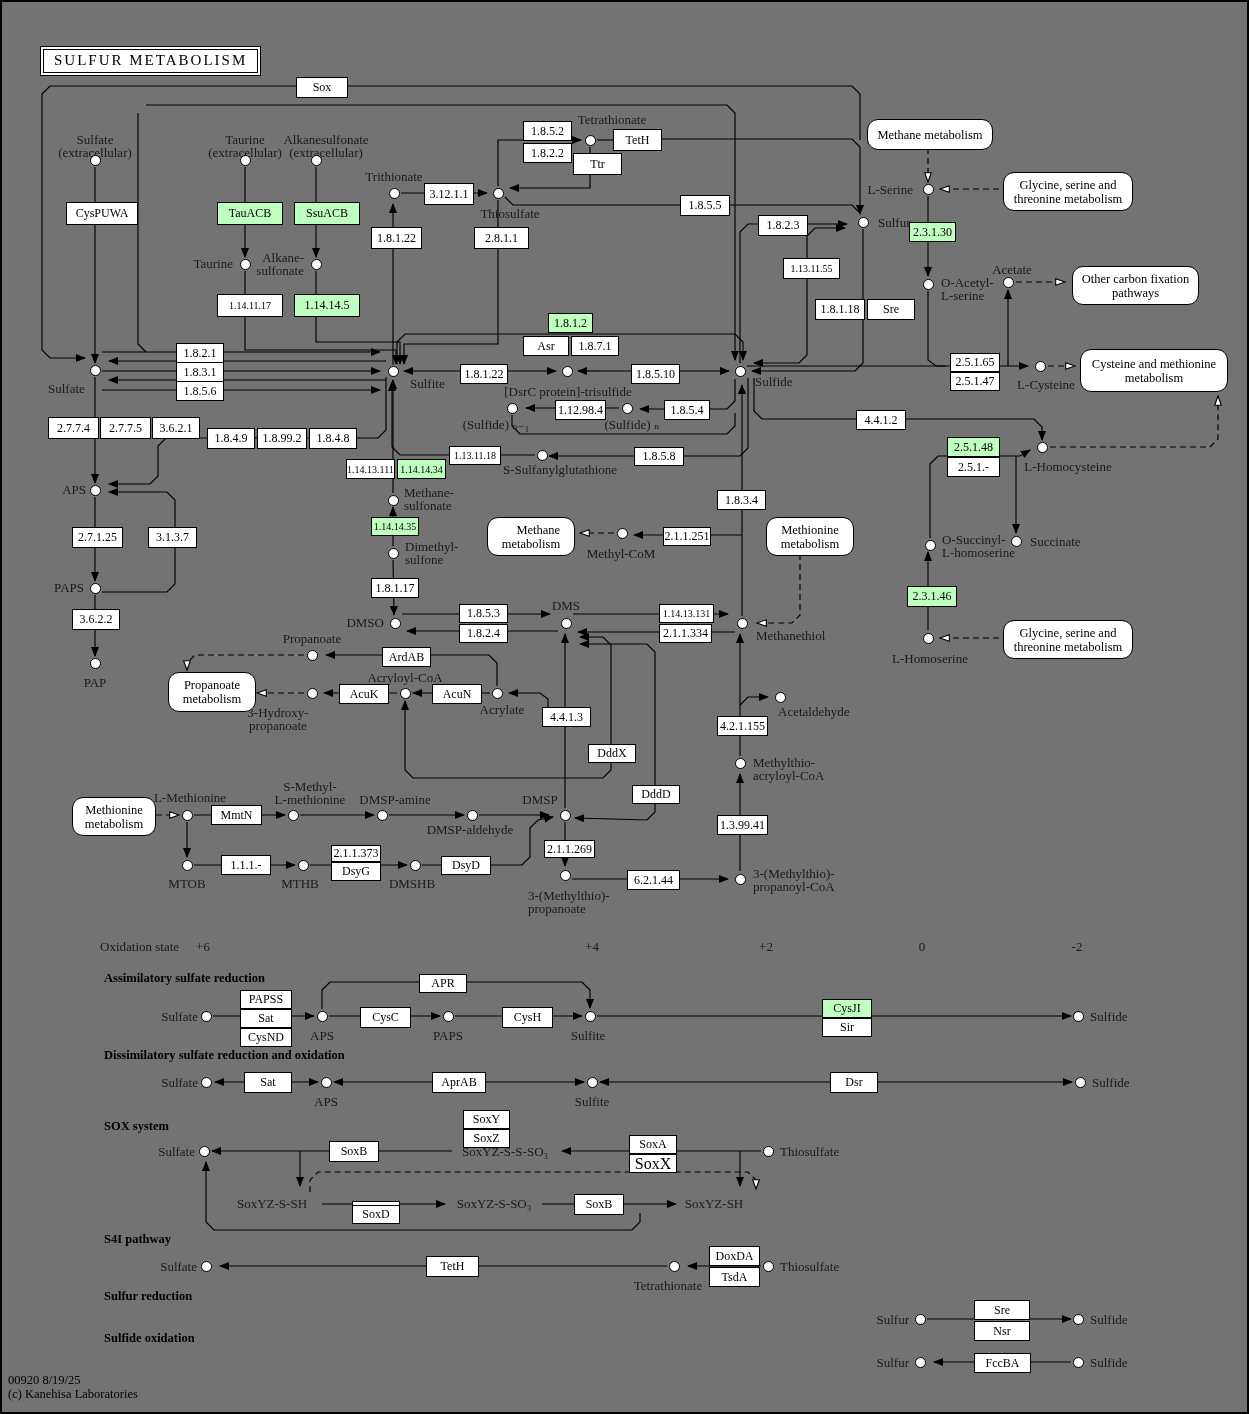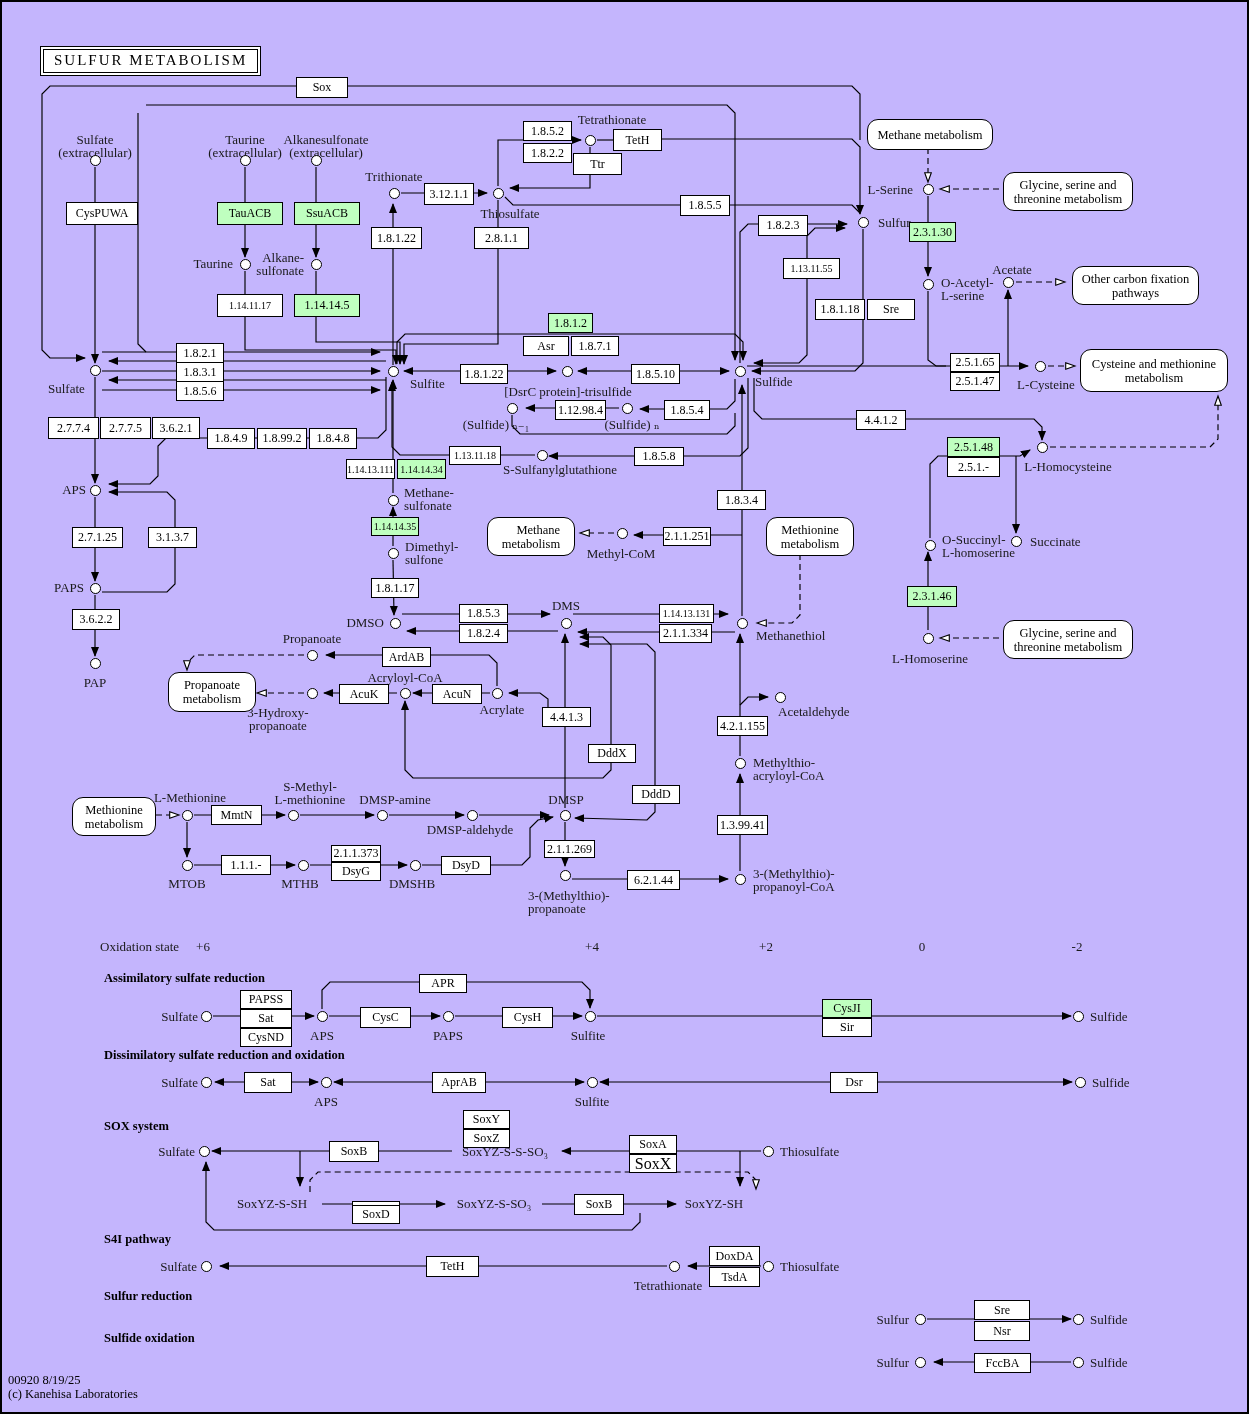--- a/index.html
+++ b/index.html
@@ -1,16 +1,16 @@
 <!DOCTYPE html>
 <html><head>
 <meta charset="utf-8">
 <style>
   html,body{margin:0;padding:0;background:#fff;}
-  #canvas{position:relative;width:1249px;height:1414px;background:#c4b5fd;overflow:hidden;
+  #canvas{position:relative;width:1249px;height:1414px;background:#737373;overflow:hidden;
           font-family:"Liberation Serif","DejaVu Serif",serif;}
   #frame{position:absolute;inset:0;border:2px solid #000;pointer-events:none;z-index:50;}
   #edges{position:absolute;left:0;top:0;z-index:1;}
   .ebox{position:absolute;z-index:10;background:#fff;border:1px solid #000;
         text-align:center;font-size:12px;white-space:nowrap;color:#000;
         display:flex;align-items:center;justify-content:center;cursor:pointer;}
   .ebox.green{background:#BFFFBF;}
   .node{position:absolute;z-index:12;width:9px;height:9px;border:1.4px solid #000;
         border-radius:50%;background:#fff;cursor:pointer;}
   .lbl{position:absolute;z-index:8;font-size:13px;line-height:13px;color:#1a1a1a;
@@ -399,21 +399,21 @@
 propanoate</div>
       <div class="lbl c" style="left: 502px; top: 703px;">Acrylate</div>
       <div class="lbl l" style="left: 778px; top: 705px;">Acetaldehyde</div>
       <div class="lbl l" style="left: 753px; top: 756px;">Methylthio-
 acryloyl-CoA</div>
       <div class="lbl c" style="left: 190px; top: 791px;">L-Methionine</div>
       <div class="lbl c" style="left: 310px; top: 780px;">S-Methyl-
 L-methionine</div>
       <div class="lbl c" style="left: 395px; top: 793px;">DMSP-amine</div>
       <div class="lbl c" style="left: 470px; top: 823px;">DMSP-aldehyde</div>
-      <div class="lbl c" style="left: 566px; top: 793px;">DMSP</div>
+      <div class="lbl c" style="left: 540px; top: 793px;">DMSP</div>
       <div class="lbl c" style="left: 187px; top: 877px;">MTOB</div>
       <div class="lbl c" style="left: 300px; top: 877px;">MTHB</div>
       <div class="lbl c" style="left: 412px; top: 877px;">DMSHB</div>
       <div class="lbl l" style="left: 528px; top: 889px;">3-(Methylthio)-
 propanoate</div>
       <div class="lbl l" style="left: 753px; top: 867px;">3-(Methylthio)-
 propanoyl-CoA</div>
       <div class="lbl l" style="left: 100px; top: 940px;">Oxidation state</div>
       <div class="lbl c" style="left: 203px; top: 940px;">+6</div>
       <div class="lbl c" style="left: 592px; top: 940px;">+4</div>

